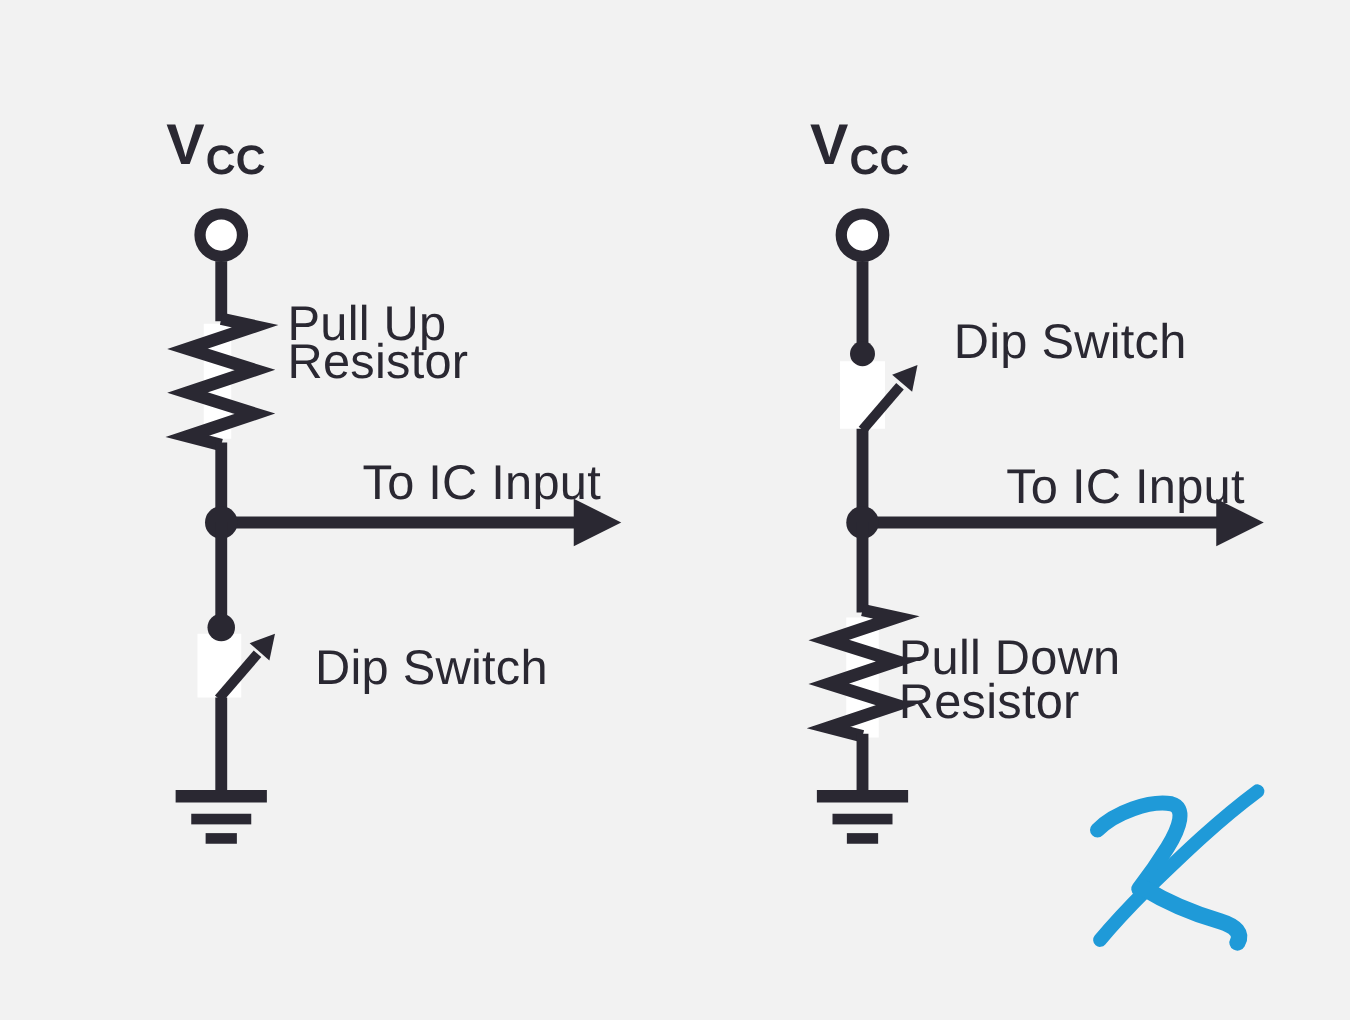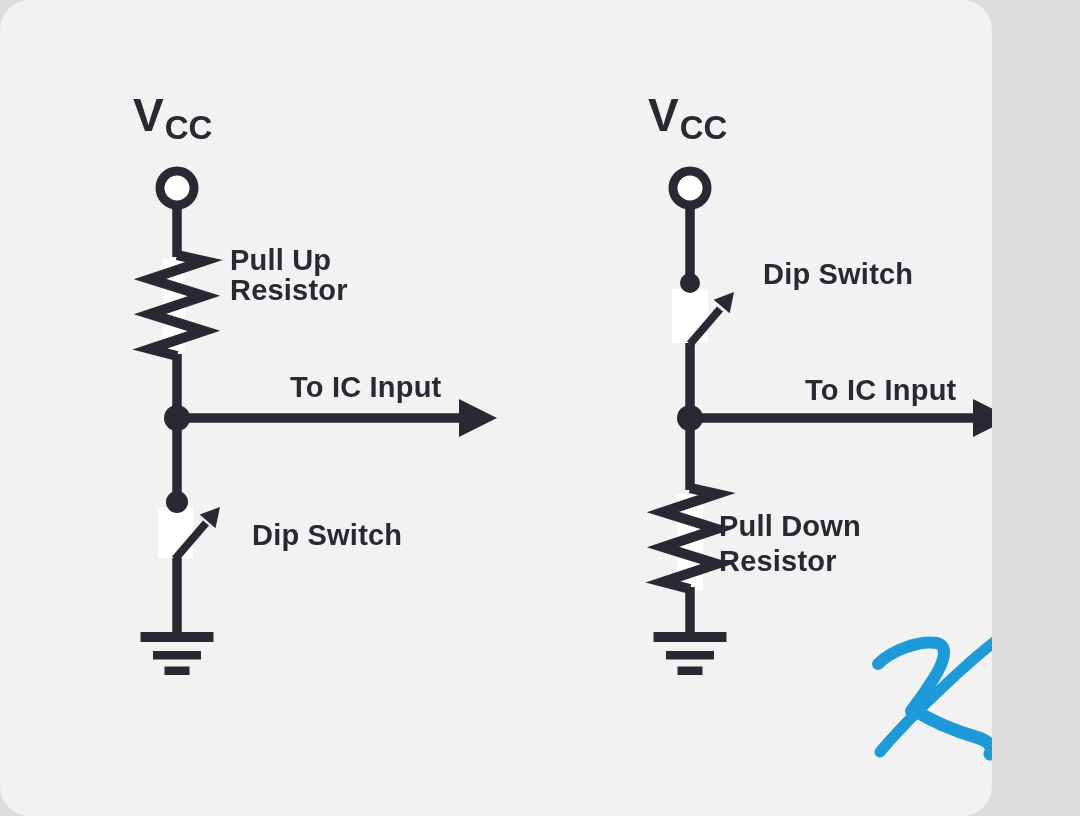--- a/index.html
+++ b/index.html
@@ -4,30 +4,29 @@
 <style>
   :root{
     --bg:#f2f2f2;
     --ink:#2a2832;
     --blue:#1f9ad8;
   }
   html,body{margin:0;padding:0;}
   body{background:#ddd;font-family:"Liberation Sans", sans-serif;}
   .stage{
     position:relative;
-    width:992px;height:816px;
+    width:1080px;height:816px;
     background:var(--bg);
     overflow:hidden;
-    border-radius:30px;
   }
   .stage svg{position:absolute;left:0;top:0;}
   .label{
     position:absolute;
-    font-weight:bold;
-    font-size:29px;
+    font-weight:normal;
+    font-size:39px;
     line-height:30px;
     color:var(--ink);
     white-space:pre-line;
     letter-spacing:0.2px;
   }
   .vcc{
     position:absolute;
     color:var(--ink);
     font-weight:bold;
     line-height:1;

